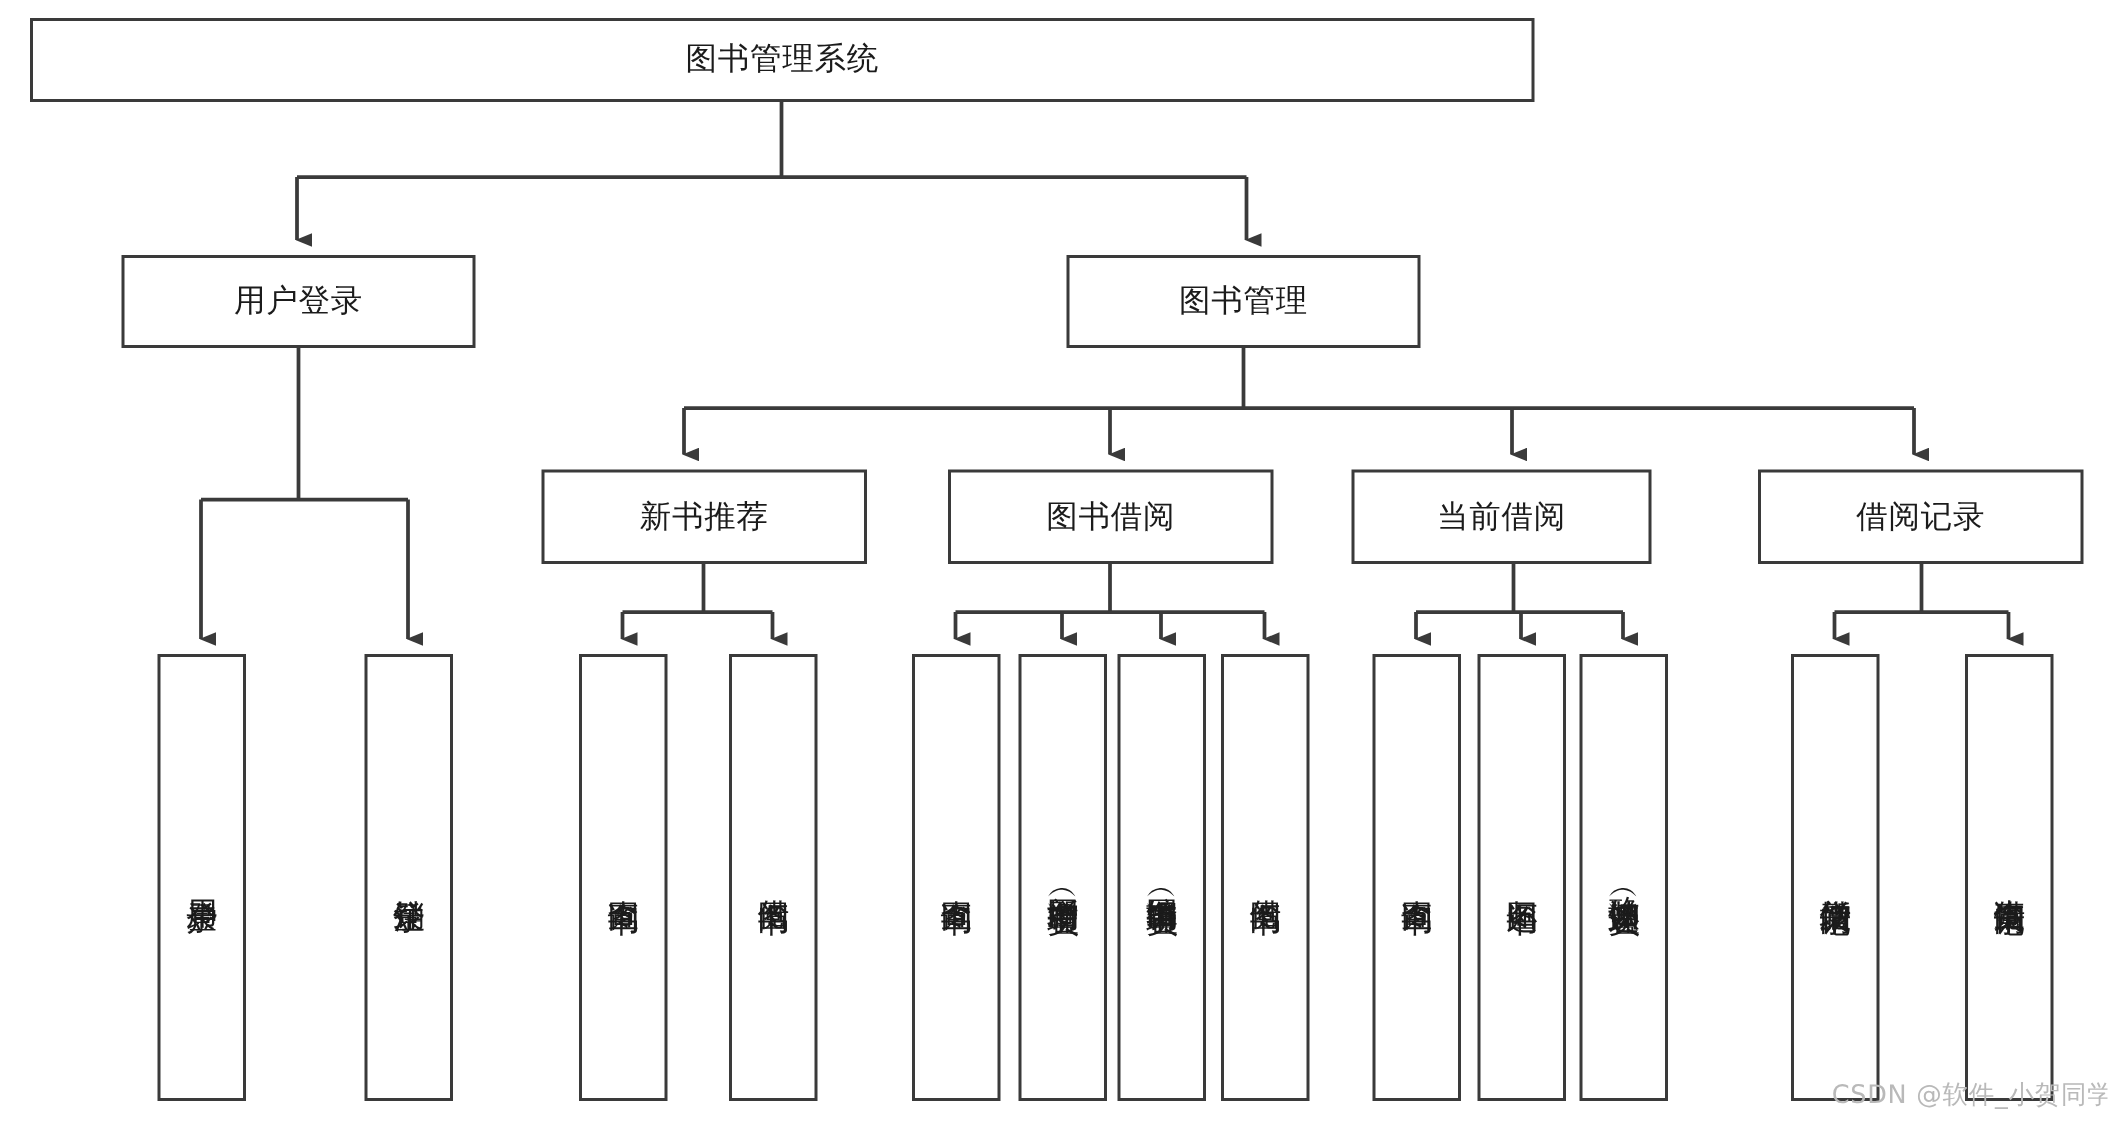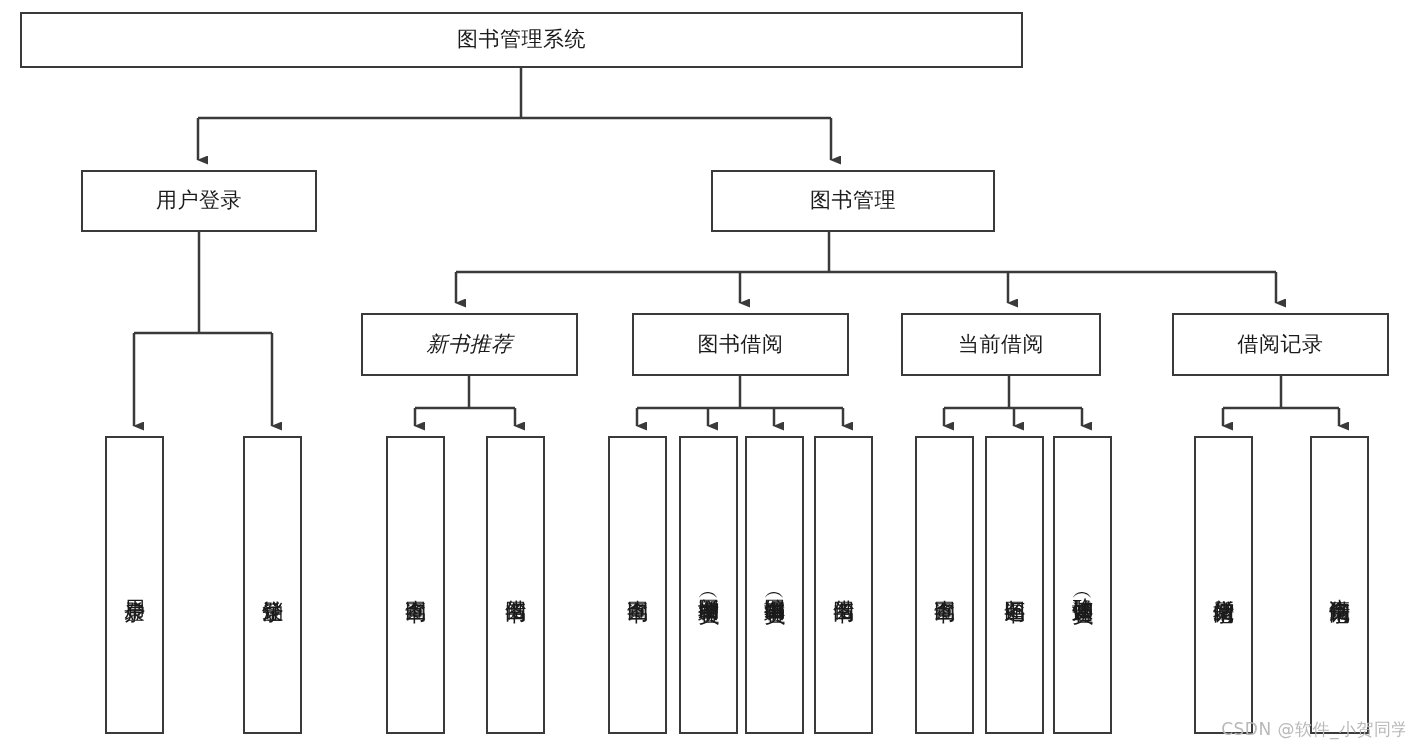--- a/index.html
+++ b/index.html
@@ -126,25 +126,25 @@
     </g>
   </svg>
 
   <div class="node node-h" id="node-root" style="left: 20px; top: 12px; width: 1003px; height: 56px;">
     <span>图书管理系统</span>
   </div>
 
   <div class="node node-h" id="node-l2-0" style="left: 81px; top: 170px; width: 236px; height: 62px;">
     <span>用户登录</span>
   </div>
-  <div class="node node-h" id="node-l2-1" style="left: 711px; top: 170px; width: 284px; height: 62px;">
+  <div class="node node-h" id="node-l2-1" style="left: 711px; top: 170px; width: 236px; height: 62px;">
     <span>图书管理</span>
   </div>
 
-  <div class="node node-h" id="node-l3-0" style="left: 361px; top: 313px; width: 217px; height: 63px; font-style: italic;">
+  <div class="node node-h" id="node-l3-0" style="left: 361px; top: 313px; width: 217px; height: 63px;">
     <span>新书推荐</span>
   </div>
   <div class="node node-h" id="node-l3-1" style="left: 632px; top: 313px; width: 217px; height: 63px; justify-content: center;">
     <span>图书借阅</span>
   </div>
   <div class="node node-h" id="node-l3-2" style="left: 901px; top: 313px; width: 200px; height: 63px;">
     <span>当前借阅</span>
   </div>
   <div class="node node-h" id="node-l3-3" style="left: 1172px; top: 313px; width: 217px; height: 63px;">
     <span>借阅记录</span>

